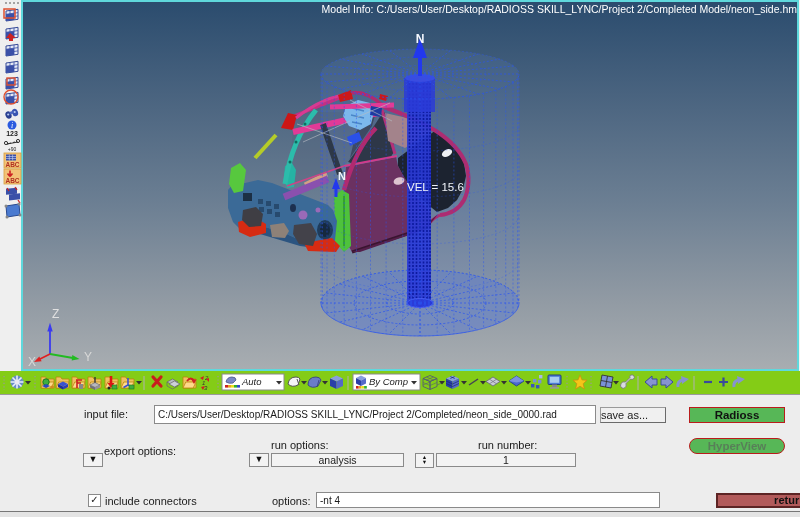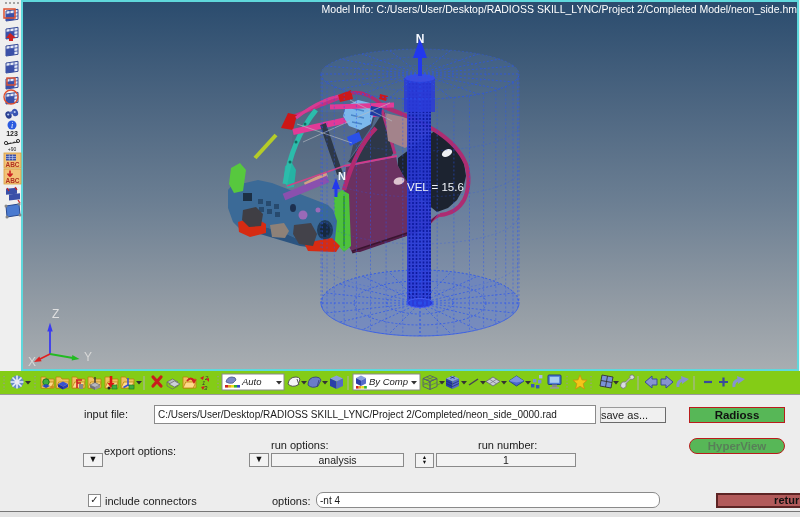--- a/index.html
+++ b/index.html
@@ -534,18 +534,18 @@
   <div class="cmb" style="left:249px;top:58px;width:18px;height:12px;line-height:11px;font-size:9px;color:#111;">▼</div>
   <div class="cmb" style="left:271px;top:58px;width:131px;height:12px;line-height:12px;">analysis</div>
   <div class="lab" style="left:436px;top:44px;margin-left:42px;">run number:</div>
   <div class="cmb" style="left:415px;top:58px;width:17px;height:12px;font-size:5.5px;line-height:5.5px;padding-top:0.5px;color:#111;">▲<br>▼</div>
   <div class="cmb" style="left:436px;top:58px;width:138px;height:12px;line-height:12px;">1</div>
   <div class="grn" style="left:689px;top:43px;width:94px;height:14px;line-height:14px;color:#587f58;border-radius:8px;">HyperView</div>
 
   <div class="cbx" style="left:88px;top:99px;width:11px;height:11px;font-size:10px;line-height:10px;">✓</div>
   <div class="lab" style="left:105px;top:100px;">include connectors</div>
   <div class="lab" style="left:272px;top:100px;">options:</div>
-  <div class="tf" style="left:316px;top:97px;width:336px;height:14px;border-radius:7px;">-nt 4</div>
+  <div class="tf" style="left:316px;top:97px;width:336px;height:14px;">-nt 4</div>
   <div style="position:absolute;left:716px;top:98px;width:66px;height:11px;background:#b25a5a;
        border:2px solid #5d2424;text-align:center;font-size:11px;font-weight:bold;color:#111;
        line-height:11px;padding-left:39px;">return</div>
 </div>
 <div id="footer"></div>
 
 </body></html>

